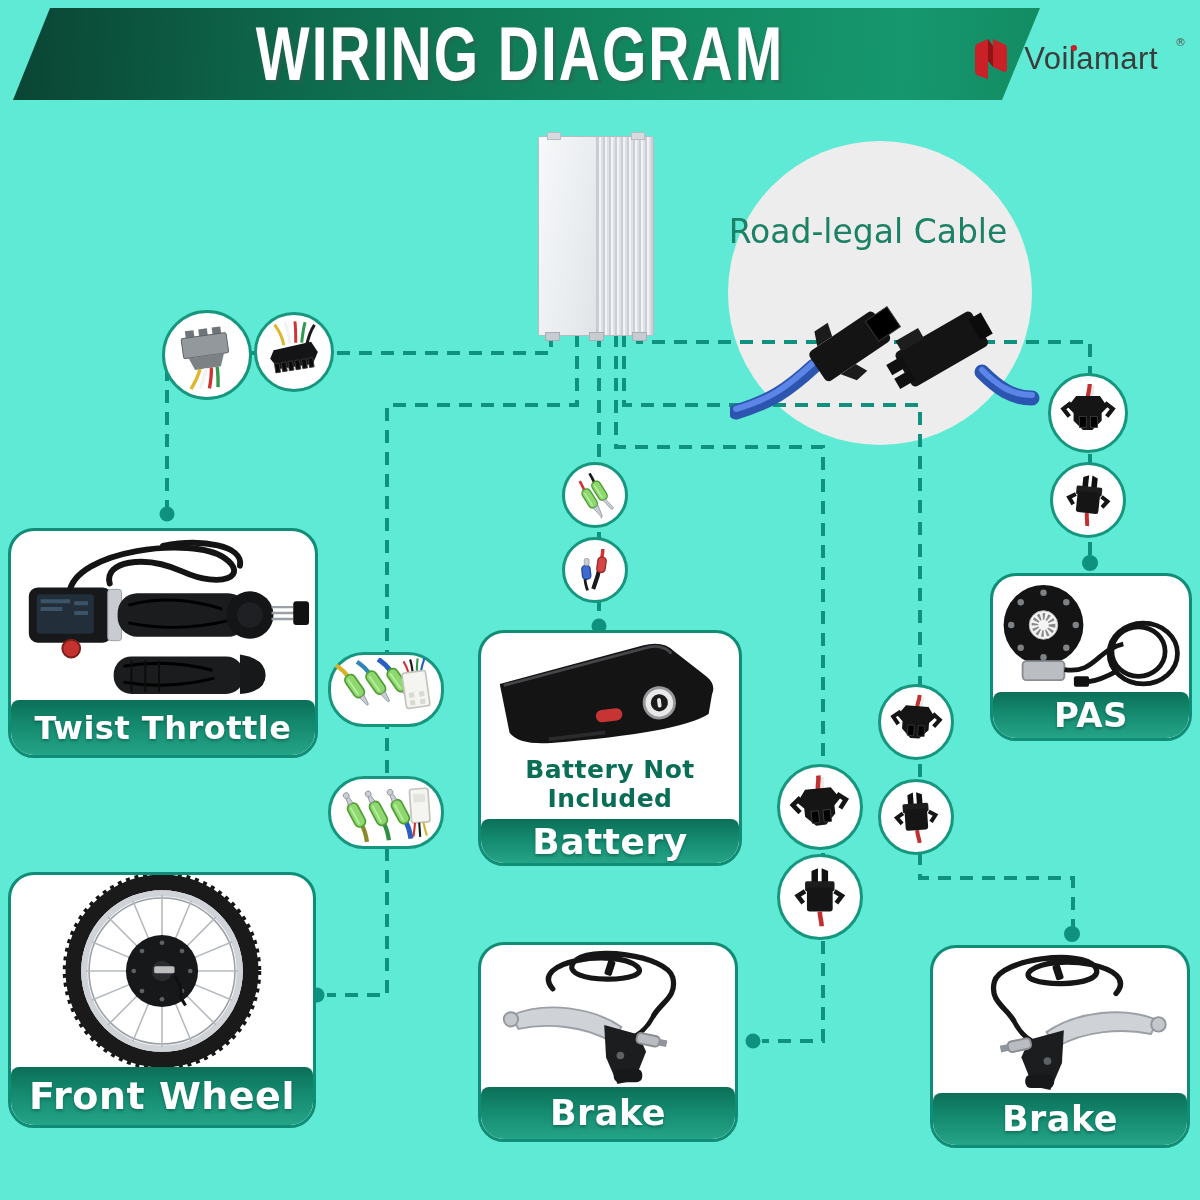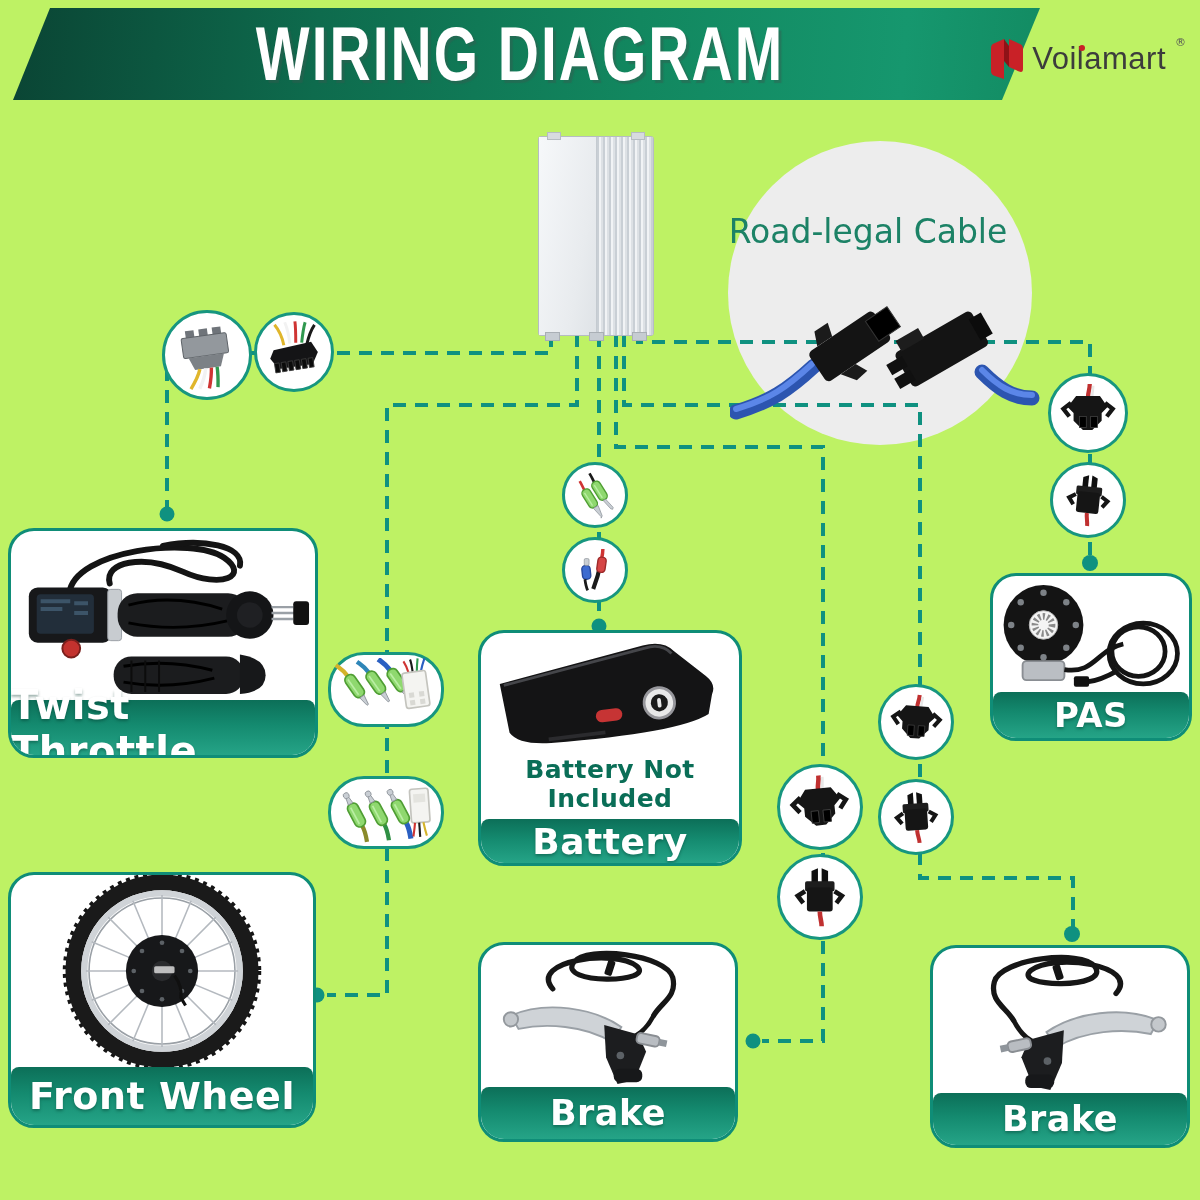--- a/index.html
+++ b/index.html
@@ -1,28 +1,28 @@
 <!DOCTYPE html>
 <html><head>
 <meta charset="utf-8">
 <style>
   html,body{margin:0;padding:0;background:#fff;}
-  .canvas{position:relative;width:1200px;height:1200px;background:#bef264;overflow:hidden;
+  .canvas{position:relative;width:1200px;height:1200px;background:#5eead4;overflow:hidden;
           font-family:"DejaVu Sans","Liberation Sans",sans-serif;}
   
   .banner{position:absolute;left:0;top:0;width:1060px;height:110px;
           clip-path:polygon(50px 8px,1040px 8px,1002px 100px,13px 100px);
           background:linear-gradient(95deg,#0a4333 0%,#0e6b4d 30%,#12875f 60%,#16976e 85%,#128a61 100%);}
   .banner h1{position:absolute;left:150px;top:8px;width:740px;height:92px;margin:0;
              display:flex;align-items:center;justify-content:center;
              color:#fff;font-family:"Liberation Sans","DejaVu Sans",sans-serif;
              font-weight:bold;font-size:57px;letter-spacing:2px;
              transform:scaleY(1.32);transform-origin:center;
              text-shadow:3px 2px 1px rgba(55,90,80,.45);white-space:nowrap;}
-  .logo{position:absolute;right:14px;top:36px;display:flex;align-items:flex-start;gap:7px;}
+  .logo{position:absolute;right:14px;top:36px;display:flex;align-items:flex-start;gap:15px;}
   .logo .mark{width:36px;height:46px;}
   .logo .word{position:relative;font-size:31px;color:#3c3c3c;letter-spacing:.5px;
               font-family:"Liberation Sans",sans-serif;line-height:46px;}
   .logo .idot{position:absolute;left:47px;top:9px;width:6px;height:6px;border-radius:50%;background:#c92127;}
   .logo .reg{font-size:11px;color:#555;vertical-align:top;line-height:14px;margin-left:2px;}
   
   svg.wires{position:absolute;left:0;top:0;z-index:1;}
   
   .controller{position:absolute;left:538px;top:136px;width:114px;height:198px;z-index:2;
               border:1px solid #b6bcc2;border-radius:3px;display:flex;
@@ -316,21 +316,21 @@
         <circle cx="238" cy="84" r="13" fill="#1f2023"></circle>
         <circle cx="57" cy="118" r="9" fill="#c3322e" stroke="#7a1f1c" stroke-width="2"></circle>
         <path d="M260,76 h22 M260,82 h24 M260,88 h22" stroke="#9aa0a6" stroke-width="2.5"></path>
         <rect x="282" y="70" width="16" height="24" rx="3" fill="#111"></rect>
         <rect x="100" y="126" width="132" height="38" rx="18" fill="#1b1c1e"></rect>
         <path d="M110,136 q45,-8 90,4 M110,152 q45,8 92,-4" stroke="#000" stroke-width="3" fill="none"></path>
         <path d="M228,124 q26,4 26,21 q0,17 -26,19 z" fill="#17181a"></path>
         <path d="M118,130 v32 M132,130 v32 M146,130 v32" stroke="#0c0c0c" stroke-width="2"></path>
       </svg>
     </div>
-    <div class="cbar" style="height:55px;font-size:40px">Twist Throttle</div>
+    <div class="cbar" style="height:55px;font-size:32px">Twist Throttle</div>
   </div>
 
   <div class="cbox" style="left:478px;top:630px;width:264px;height:236px">
     <div class="cimg">
       <svg width="250" height="138" viewBox="0 0 260 145">
         <g transform="rotate(-7 130 70)">
           <path d="M16,48 L170,26 Q192,23 202,36 L232,66 Q242,76 236,86 L230,106 Q196,122 62,116 Q28,114 20,100 Z" fill="#141415"></path>
           <path d="M20,50 L172,29 Q190,26 199,38" stroke="#45464a" stroke-width="3" fill="none"></path>
           <rect x="112" y="88" width="28" height="13" rx="6.5" fill="#c63434"></rect>
           <circle cx="180" cy="88" r="16" fill="#e9e9e9" stroke="#97979c" stroke-width="3"></circle>

